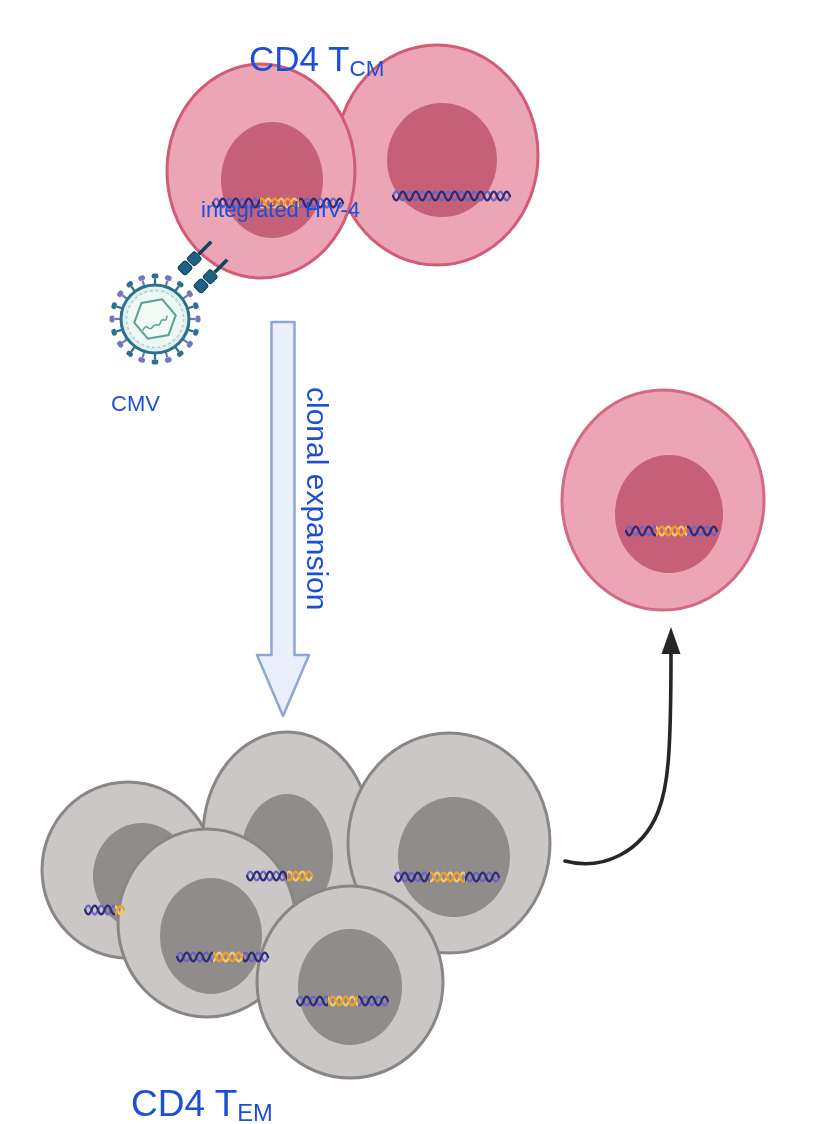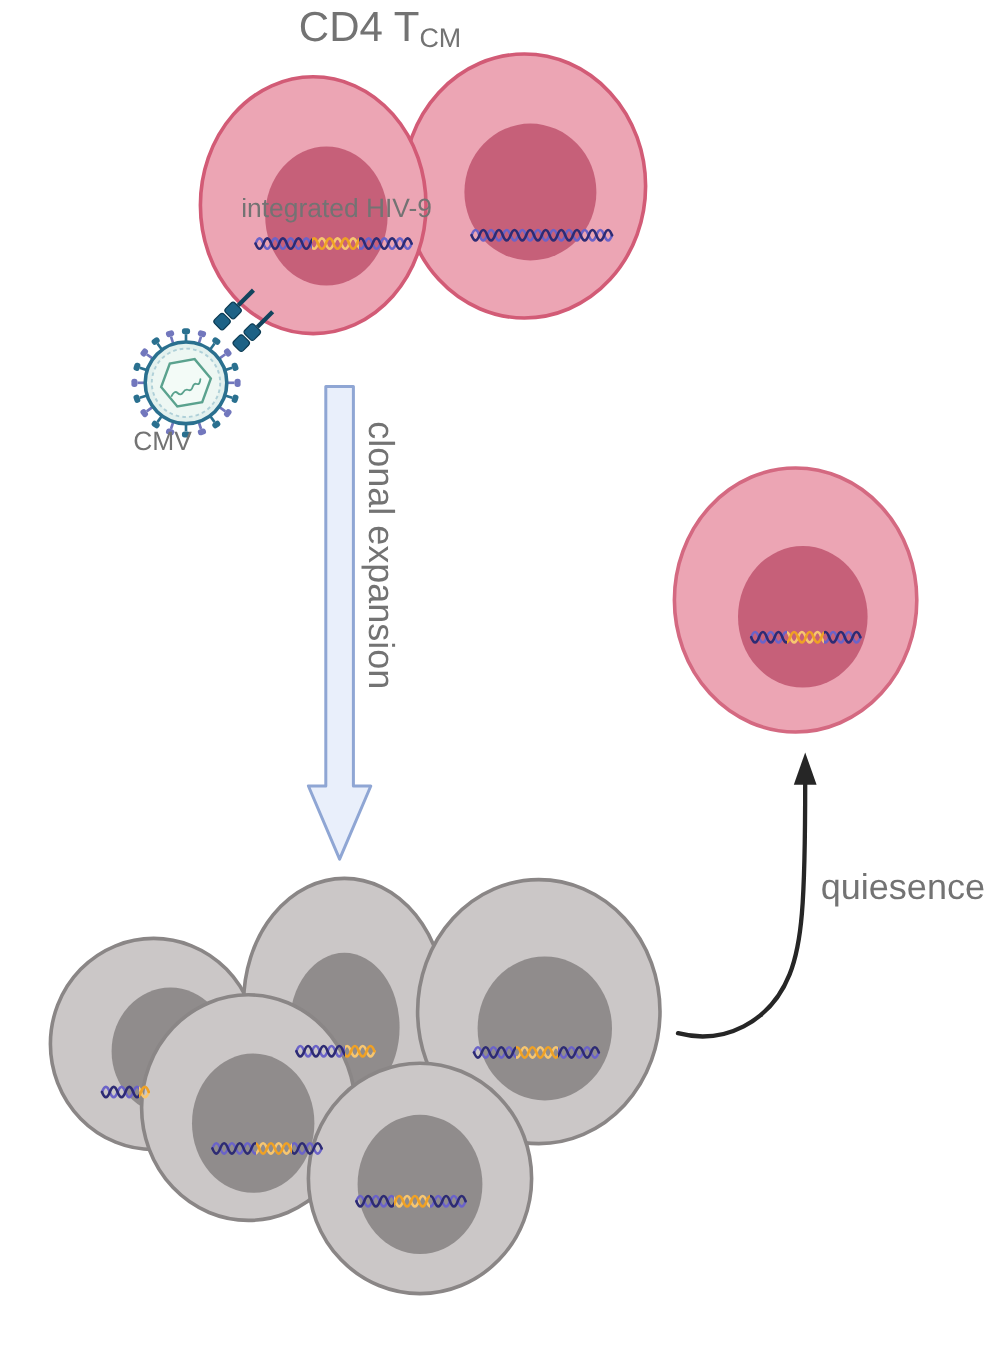--- a/index.html
+++ b/index.html
@@ -1,19 +1,19 @@
 <!DOCTYPE html>
 <html><head>
 <meta charset="utf-8">
 <style>
   html,body{margin:0;padding:0;background:#ffffff;}
   #canvas{position:relative;width:837px;height:1124px;overflow:hidden;
           font-family:"Liberation Sans", sans-serif;background:#ffffff;}
   #scene{position:absolute;left:0;top:0;}
-  .lbl{position:absolute;color:#737373;font-weight:500;white-space:nowrap;line-height:1.05;}
+  .lbl{position:absolute;color:#1d4ed8;font-weight:500;white-space:nowrap;line-height:1.05;margin-top:36px;}
   .lbl .sub{font-size:0.64em;position:relative;top:0.22em;}
   #title-cm{left:249px;top:5px;font-size:35px;}
   #lbl-hiv{left:201px;top:162px;font-size:22px;}
   #lbl-cmv{left:111px;top:356px;font-size:22px;}
   #lbl-clonal{left:301px;top:351px;font-size:30px;writing-mode:vertical-rl;}
   #lbl-quiescence{left:684px;top:724px;font-size:30px;}
   #title-em{left:131px;top:1049px;font-size:37px;}
 </style>
 </head>
 <body>
@@ -314,22 +314,24 @@
     <g>
       <path d="M 565 861 C 603 871 642 852 658 812 C 668 787 671 755 671 652" fill="none" stroke="#262626" stroke-width="3.6" stroke-linecap="round"></path>
       <polygon points="671,627 661.5,654 680.5,654" fill="#262626"></polygon>
     </g>
   </svg>
 
   <div class="lbl" id="title-cm">
     <span>CD4 T</span><span class="sub">CM</span>
   </div>
 
-  <div class="lbl" id="lbl-hiv">integrated HIV-9</div>
+  <div class="lbl" id="lbl-hiv">integrated HIV-4</div>
 
   <div class="lbl" id="lbl-cmv">CMV</div>
 
   <div class="lbl" id="lbl-clonal">clonal expansion</div>
 
-  <div class="lbl" id="lbl-quiescence">quiesence</div>
-
+
+  <div class="lbl" id="title-em">
+    <span>CD4 T</span><span class="sub">EM</span>
+  </div>
 
 </div>
 
 </body></html>

